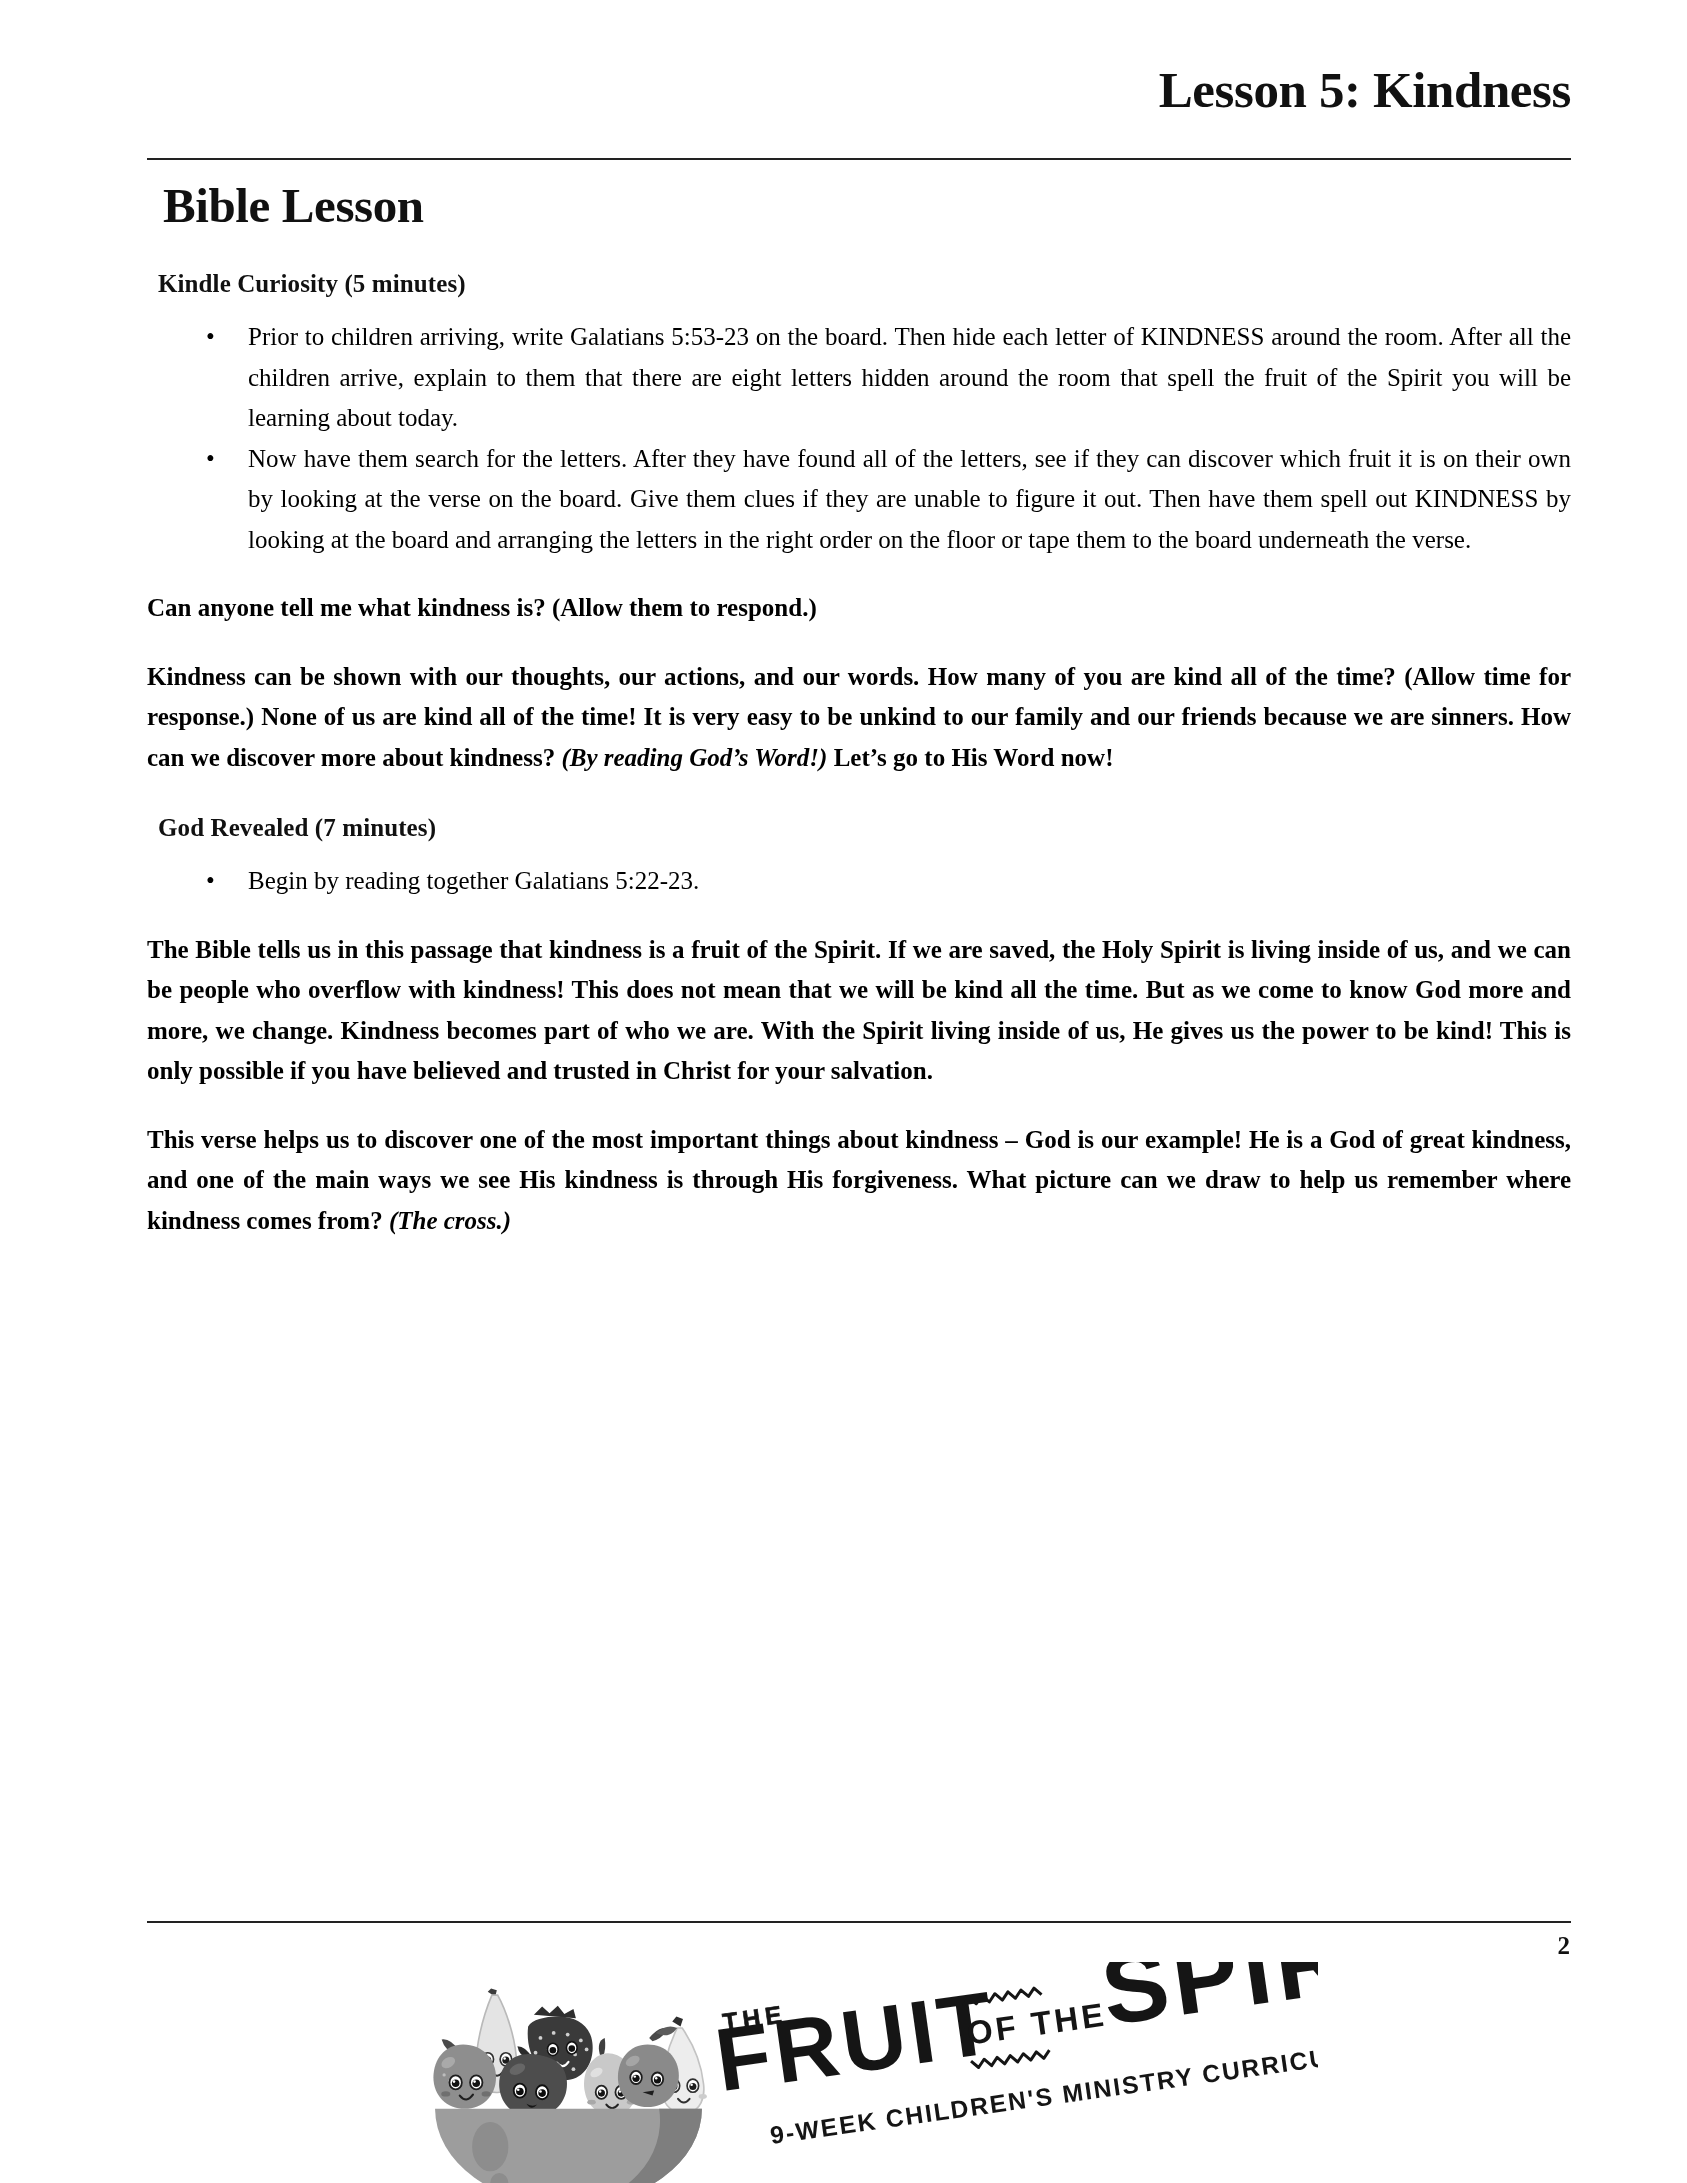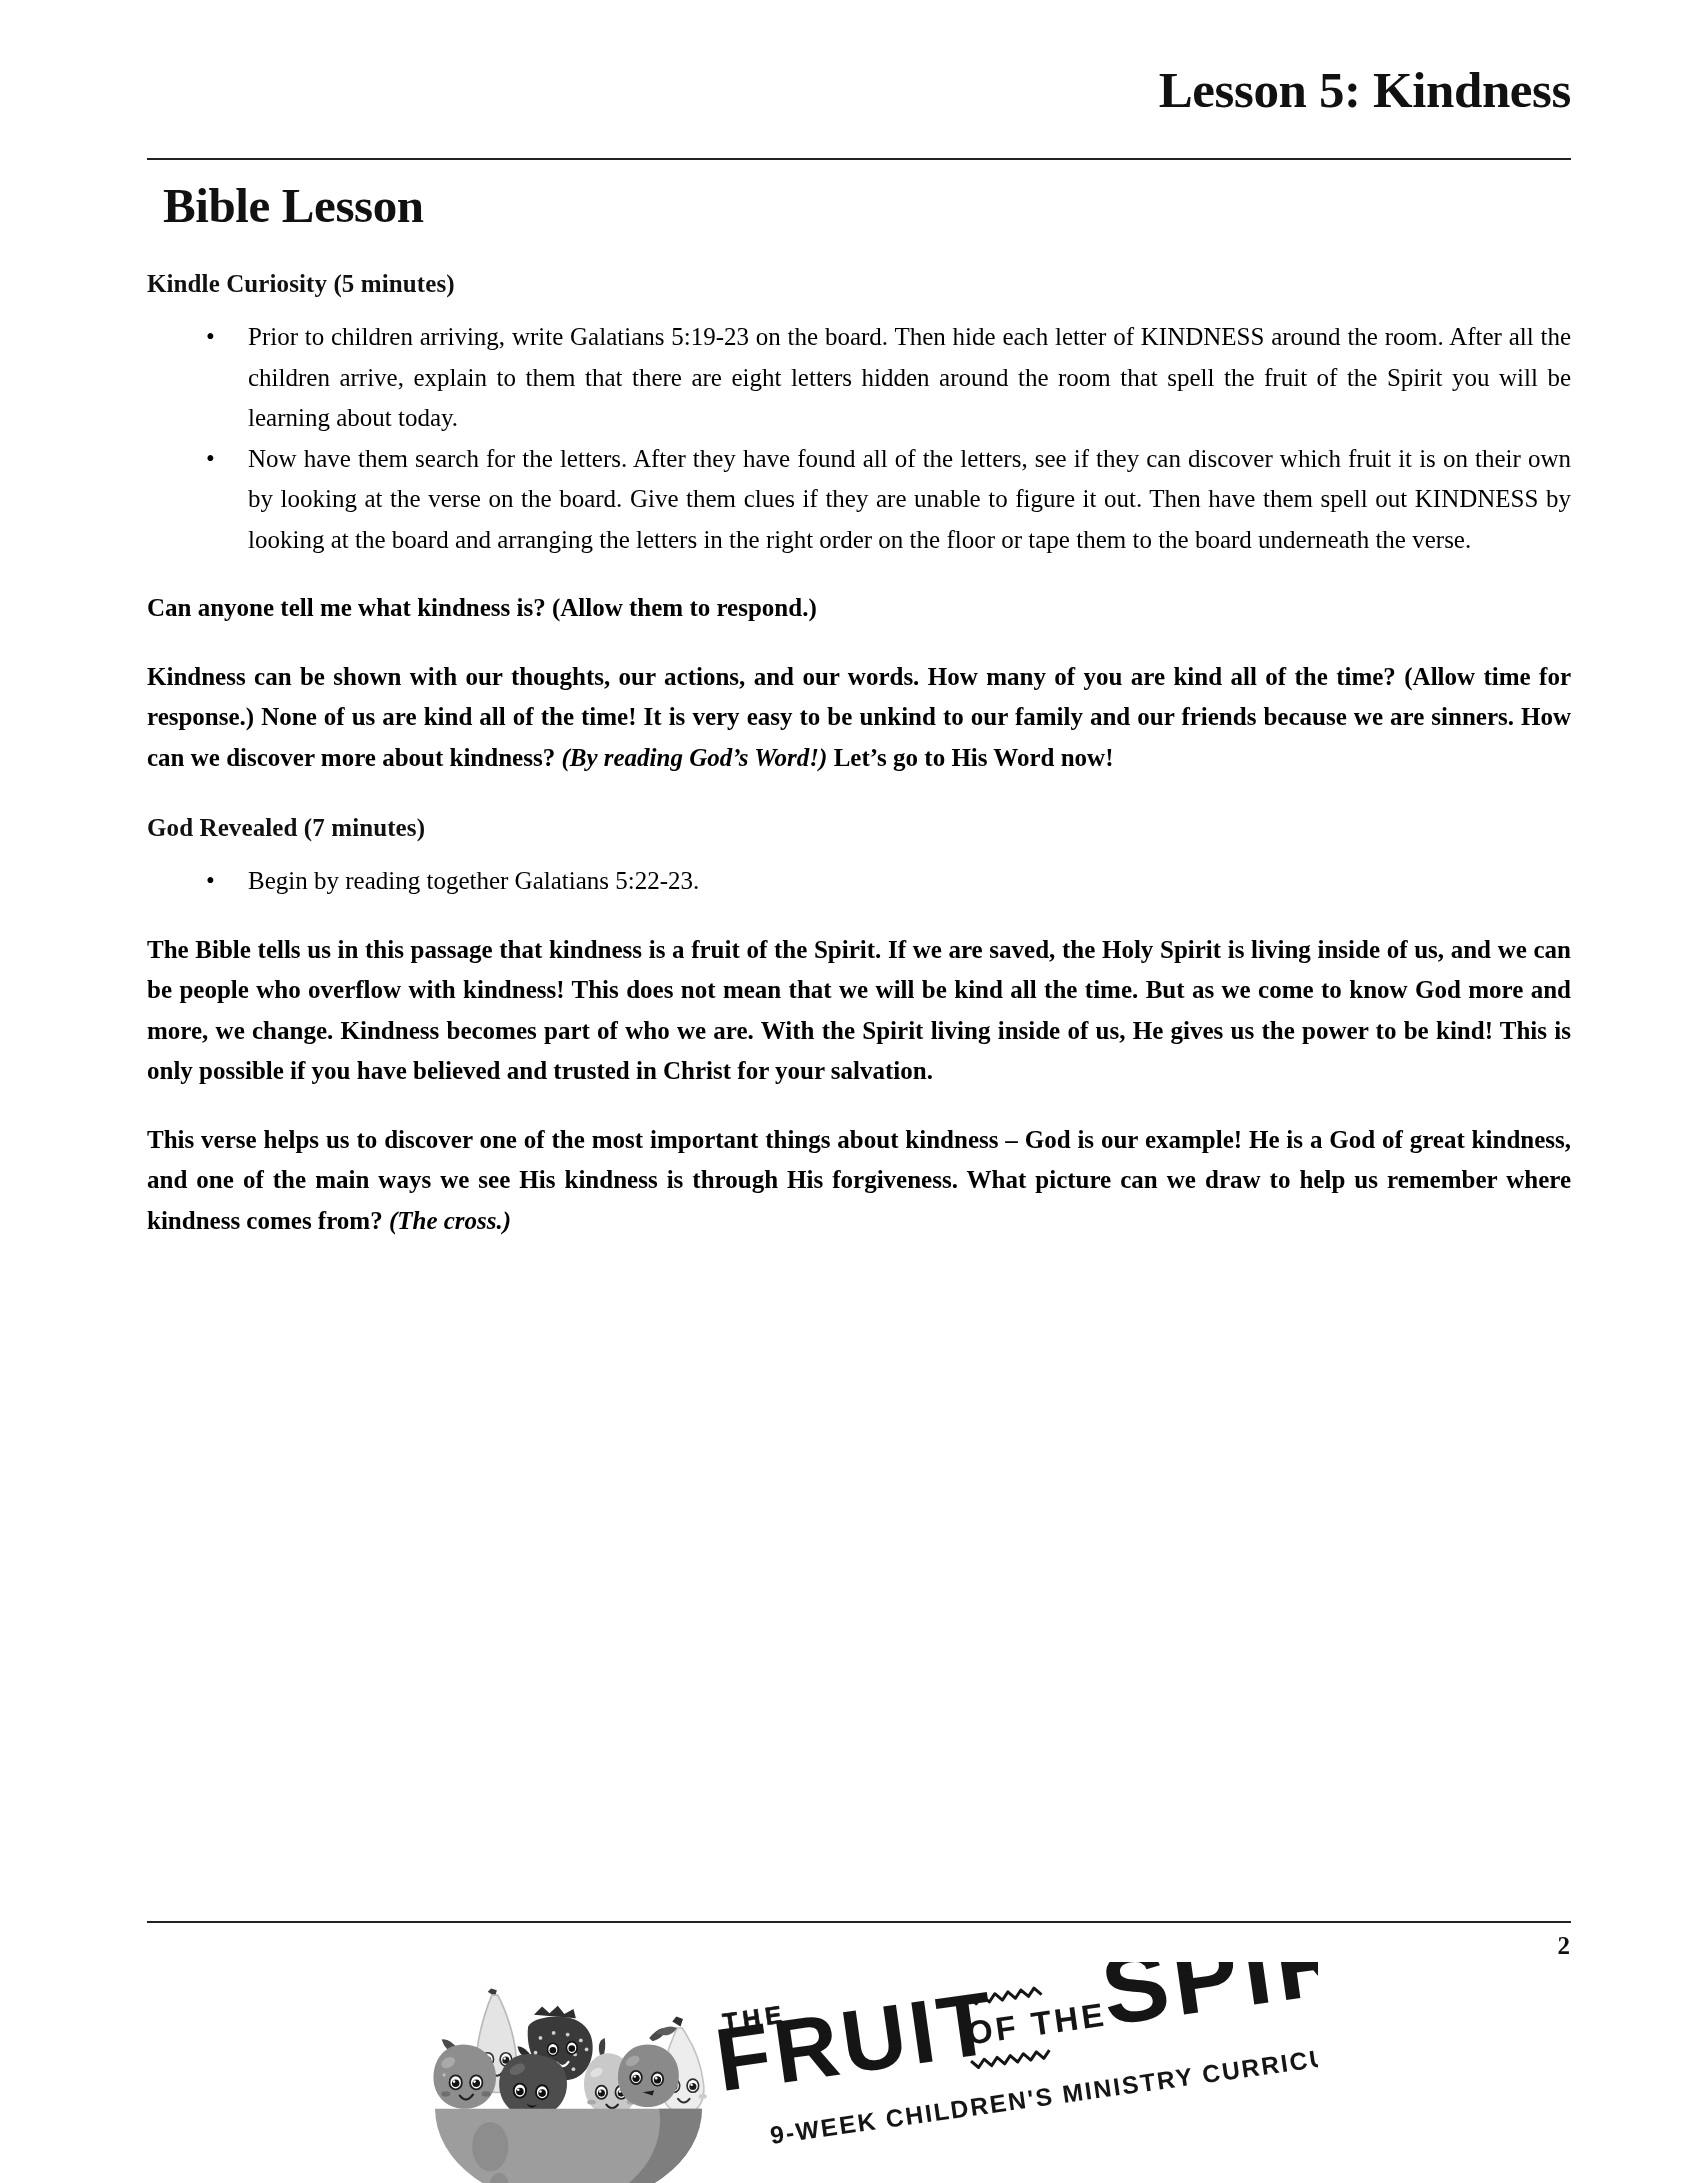--- a/index.html
+++ b/index.html
@@ -62,21 +62,21 @@
     margin: 0 0 0 16px;
     padding: 0;
     font-size: 49px;
     font-weight: bold;
     letter-spacing: -0.4px;
     line-height: 1.15;
     color: #111;
   }
 
   h2.sub-head {
-    margin: 35px 0 0 0;
+    margin: 35px 0 0 11px;
     padding: 0;
     font-size: 25px;
     font-weight: bold;
     letter-spacing: 0.1px;
     line-height: 1.2;
     color: #111;
   }
 
   ul.bullets {
     margin: 18px 0 0 0;
@@ -157,21 +157,21 @@
   <div class="doc-header">
     <div class="lesson-title">Lesson 5: Kindness</div>
   </div>
   <div class="header-rule"></div>
 
   <div class="content">
     <h1 class="section-title">Bible Lesson</h1>
     <div id="blocks">
         <h2 class="sub-head">Kindle Curiosity (5 minutes)</h2>
         <ul class="bullets">
-          <li>Prior to children arriving, write Galatians 5:19-23 on the board. Then hide each letter of KINDNESS around the room. After all the children arrive, explain to them that there are eight letters hidden around the room that spell the fruit of the Spirit you will be learning about today.</li>
+          <li>Prior to children arriving, write Galatians 5:53-23 on the board. Then hide each letter of KINDNESS around the room. After all the children arrive, explain to them that there are eight letters hidden around the room that spell the fruit of the Spirit you will be learning about today.</li>
           <li>Now have them search for the letters. After they have found all of the letters, see if they can discover which fruit it is on their own by looking at the verse on the board. Give them clues if they are unable to figure it out. Then have them spell out KINDNESS by looking at the board and arranging the letters in the right order on the floor or tape them to the board underneath the verse.</li>
         </ul>
         <p class="body-para flush">Can anyone tell me what kindness is? (Allow them to respond.)</p>
         <p class="body-para"><span>Kindness can be shown with our thoughts, our actions, and our words. How many of you are kind all of the time? (Allow time for response.) None of us are kind all of the time! It is very easy to be unkind to our family and our friends because we are sinners. How can we discover more about kindness? </span><em class="note">(By reading God’s Word!)</em><span> Let’s go to His Word now!</span></p>
         <h2 class="sub-head">God Revealed (7 minutes)</h2>
         <ul class="bullets">
           <li class="nojustify">Begin by reading together Galatians 5:22-23.</li>
         </ul>
         <p class="body-para">The Bible tells us in this passage that kindness is a fruit of the Spirit. If we are saved, the Holy Spirit is living inside of us, and we can be people who overflow with kindness! This does not mean that we will be kind all the time. But as we come to know God more and more, we change. Kindness becomes part of who we are. With the Spirit living inside of us, He gives us the power to be kind! This is only possible if you have believed and trusted in Christ for your salvation.</p>
         <p class="body-para"><span>This verse helps us to discover one of the most important things about kindness – God  is our example! He is a God of great kindness, and one of the main ways we see His kindness is through His forgiveness. What picture can we draw to help us remember where kindness comes from? </span><em class="note">(The cross.)</em><span></span></p>

